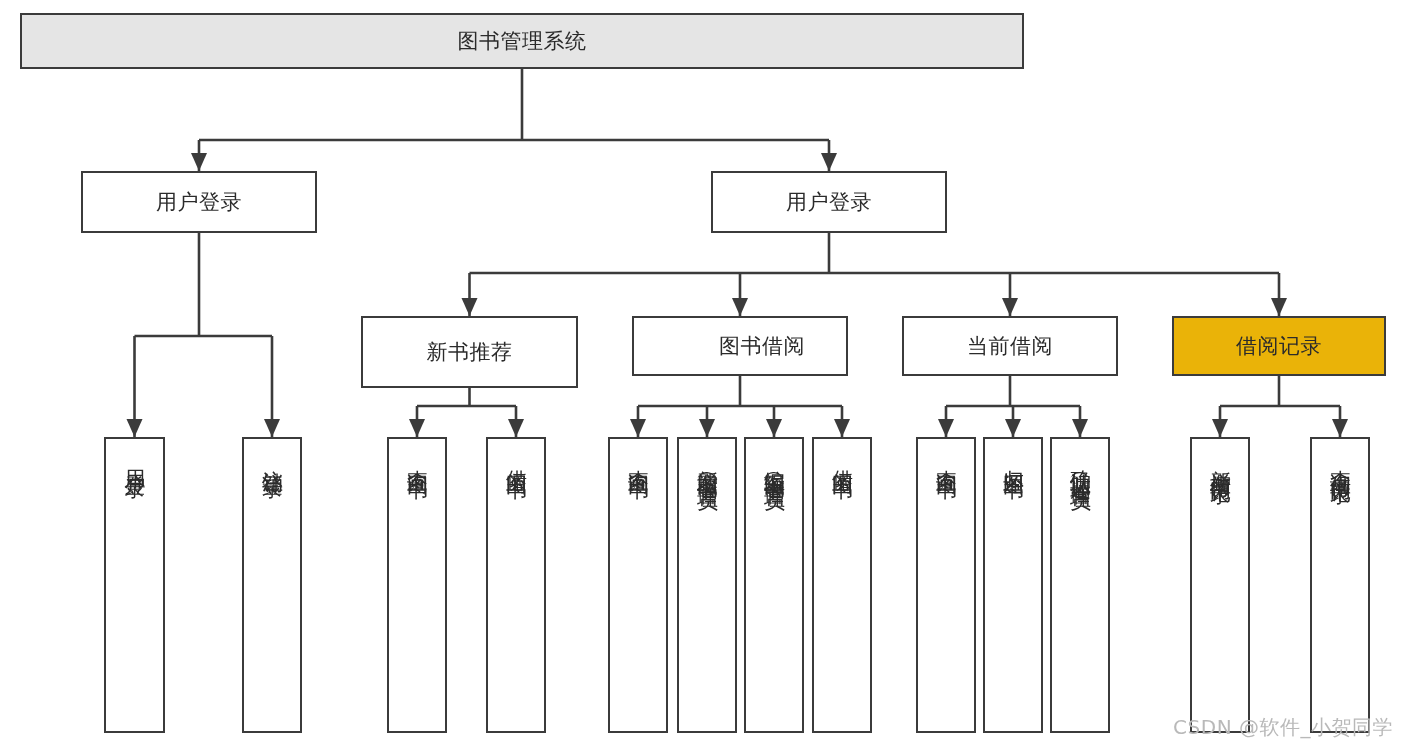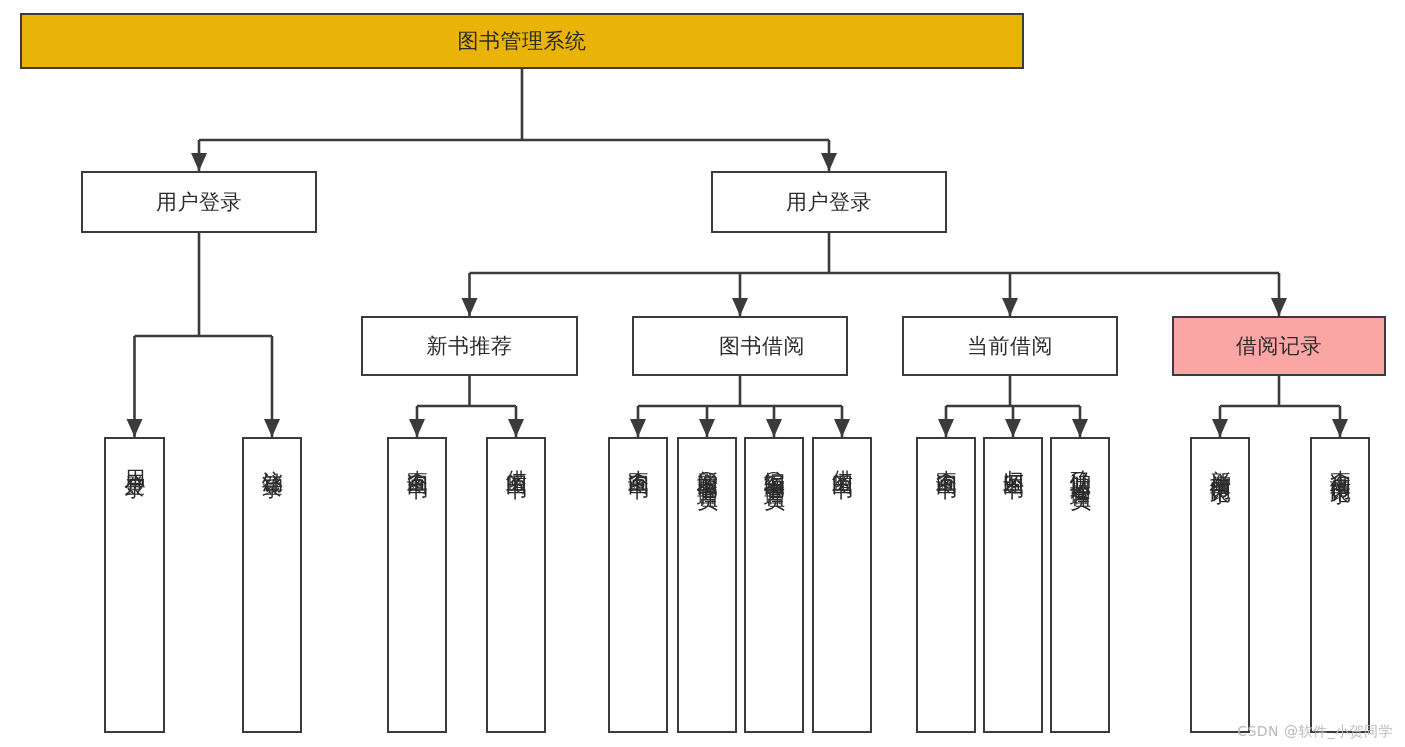--- a/index.html
+++ b/index.html
@@ -56,21 +56,21 @@
     top: 0;
     width: 1405px;
     height: 747px;
     pointer-events: none;
   }
   #watermark {
     position: absolute;
     right: 12px;
     bottom: 6px;
     color: #b9b9b9;
-    font-size: 14px;
+    font-size: 20px;
     white-space: nowrap;
     letter-spacing: 0.5px;
   }
 </style>
 </head>
 <body>
 
 <div id="diagram-root">
   <svg id="connector-layer" viewBox="0 0 1405 747" width="1405" height="747">
       <line x1="522" y1="69" x2="522" y2="140" stroke="#3b3b3b" stroke-width="2.6"></line>
@@ -120,39 +120,39 @@
       <line x1="1080" y1="406" x2="1080" y2="437" stroke="#3b3b3b" stroke-width="2.6"></line>
       <polygon points="1072,419 1088,419 1080,437" fill="#3b3b3b"></polygon>
       <line x1="1279" y1="376" x2="1279" y2="406" stroke="#3b3b3b" stroke-width="2.6"></line>
       <line x1="1220" y1="406" x2="1340" y2="406" stroke="#3b3b3b" stroke-width="2.6"></line>
       <line x1="1220" y1="406" x2="1220" y2="437" stroke="#3b3b3b" stroke-width="2.6"></line>
       <polygon points="1212,419 1228,419 1220,437" fill="#3b3b3b"></polygon>
       <line x1="1340" y1="406" x2="1340" y2="437" stroke="#3b3b3b" stroke-width="2.6"></line>
       <polygon points="1332,419 1348,419 1340,437" fill="#3b3b3b"></polygon>
     </svg>
   <div id="node-layer">
-      <div class="node-box" style="left: 20px; top: 13px; width: 1004px; height: 56px; border-color: rgb(59, 59, 59); background: #eab308;">
+      <div class="node-box" style="left: 20px; top: 13px; width: 1004px; height: 56px; border-color: rgb(59, 59, 59); background: #e5e5e5;">
         <span class="node-label" style="color: rgb(43, 43, 43);">图书管理系统</span>
       </div>
       <div class="node-box" style="left: 81px; top: 171px; width: 236px; height: 62px; border-color: rgb(59, 59, 59); background: rgb(255, 255, 255);">
         <span class="node-label" style="color: rgb(43, 43, 43);">用户登录</span>
       </div>
       <div class="node-box" style="left: 711px; top: 171px; width: 236px; height: 62px; border-color: rgb(59, 59, 59); background: rgb(255, 255, 255);">
         <span class="node-label" style="color: rgb(43, 43, 43);">用户登录</span>
       </div>
-      <div class="node-box" style="left: 361px; top: 316px; width: 217px; height: 60px; border-color: rgb(59, 59, 59); background: rgb(255, 255, 255);">
+      <div class="node-box" style="left: 361px; top: 316px; width: 217px; height: 72px; border-color: rgb(59, 59, 59); background: rgb(255, 255, 255);">
         <span class="node-label" style="color: rgb(43, 43, 43);">新书推荐</span>
       </div>
       <div class="node-box" style="left: 632px; top: 316px; width: 216px; height: 60px; border-color: rgb(59, 59, 59); background: rgb(255, 255, 255);">
         <span class="node-label" style="color: rgb(43, 43, 43); margin-left: 44px;">图书借阅</span>
       </div>
       <div class="node-box" style="left: 902px; top: 316px; width: 216px; height: 60px; border-color: rgb(59, 59, 59); background: rgb(255, 255, 255);">
         <span class="node-label" style="color: rgb(43, 43, 43);">当前借阅</span>
       </div>
-      <div class="node-box" style="left: 1172px; top: 316px; width: 214px; height: 60px; border-color: rgb(59, 59, 59); background: #fca5a5;">
+      <div class="node-box" style="left: 1172px; top: 316px; width: 214px; height: 60px; border-color: rgb(59, 59, 59); background: #eab308;">
         <span class="node-label" style="color: rgb(43, 43, 43);">借阅记录</span>
       </div>
       <div class="node-box vertical" style="left: 104px; top: 437px; width: 61px; height: 296px; border-color: rgb(59, 59, 59); background: rgb(255, 255, 255);">
         <span class="node-label" style="color: rgb(43, 43, 43);">用户登录</span>
       </div>
       <div class="node-box vertical" style="left: 242px; top: 437px; width: 60px; height: 296px; border-color: rgb(59, 59, 59); background: rgb(255, 255, 255);">
         <span class="node-label" style="color: rgb(43, 43, 43);">注销登录</span>
       </div>
       <div class="node-box vertical" style="left: 387px; top: 437px; width: 60px; height: 296px; border-color: rgb(59, 59, 59); background: rgb(255, 255, 255);">
         <span class="node-label" style="color: rgb(43, 43, 43);">查询图书</span>

